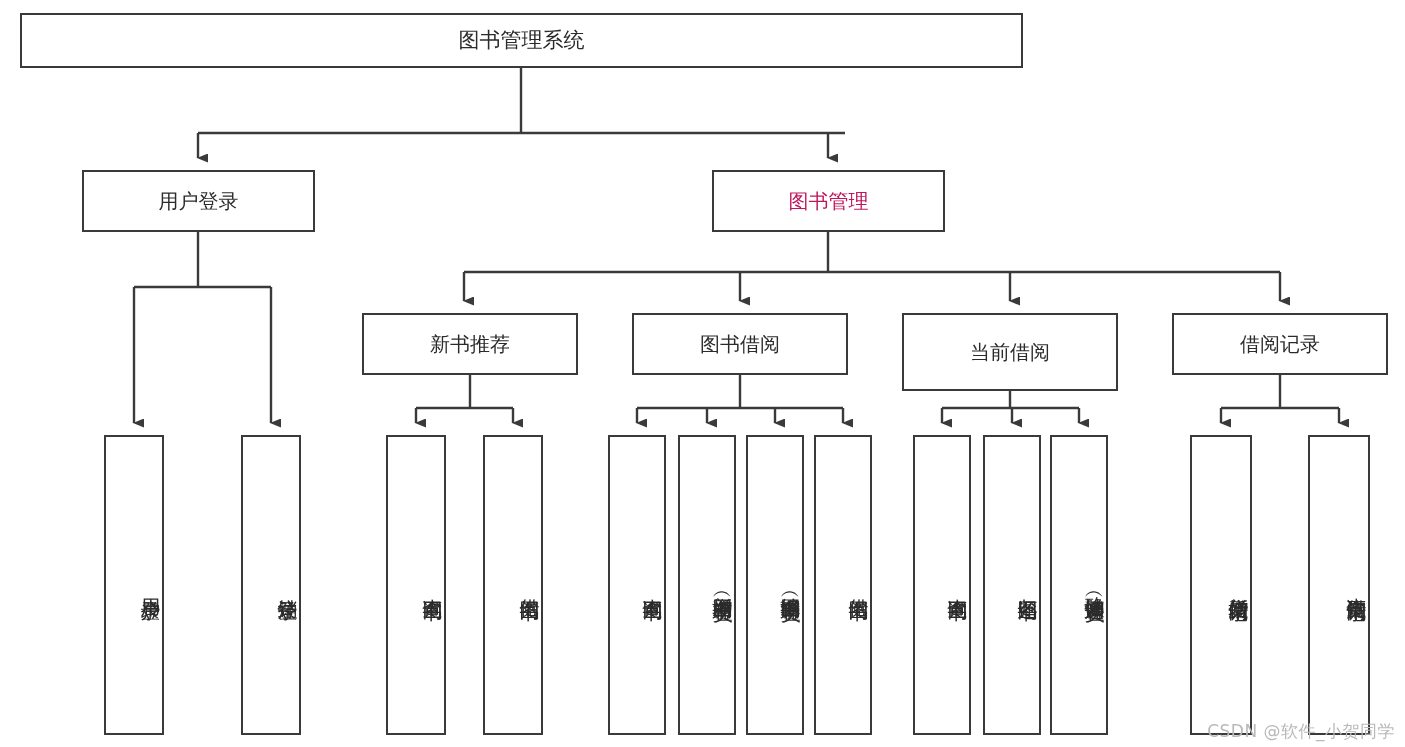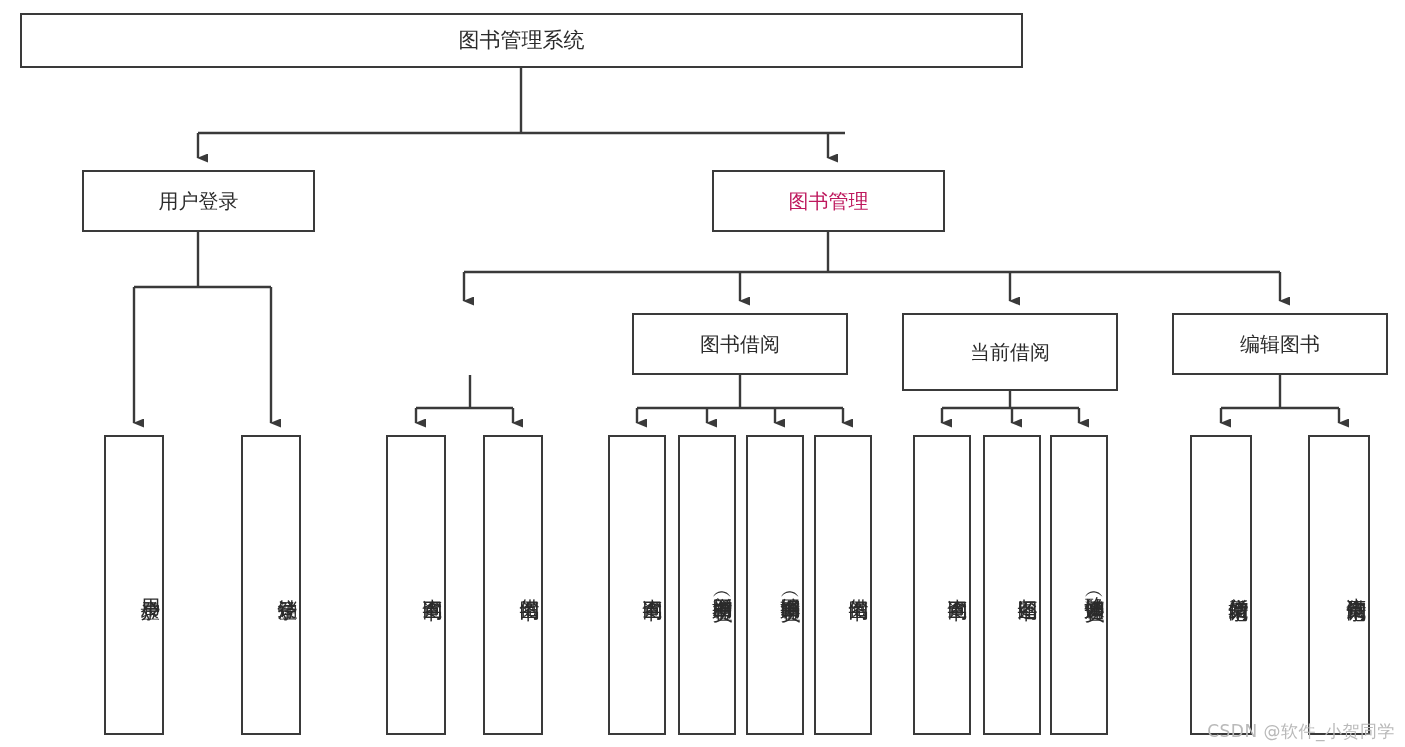--- a/index.html
+++ b/index.html
@@ -124,28 +124,31 @@
     <span>图书管理系统</span>
   </div>
 
   <div class="node lvl-2" id="node-l2-0" style="left: 82px; top: 170px; width: 233px; height: 62px; border-color: rgb(58, 58, 58); background: rgb(255, 255, 255); color: rgb(43, 43, 43);">
     <span>用户登录</span>
   </div>
   <div class="node lvl-2" id="node-l2-1" style="left: 712px; top: 170px; width: 233px; height: 62px; border-color: rgb(58, 58, 58); background: rgb(255, 255, 255); color: #be185d;">
     <span>图书管理</span>
   </div>
 
+  <div class="node lvl-3" id="node-l3-0" style="left: 362px; top: 313px; width: 216px; height: 62px; border-color: rgb(58, 58, 58); background: rgb(255, 255, 255); color: rgb(43, 43, 43);">
+    <span>新书推荐</span>
+  </div>
   <div class="node lvl-3" id="node-l3-1" style="left: 632px; top: 313px; width: 216px; height: 62px; border-color: rgb(58, 58, 58); background: rgb(255, 255, 255); color: rgb(43, 43, 43);">
     <span>图书借阅</span>
   </div>
   <div class="node lvl-3" id="node-l3-2" style="left: 902px; top: 313px; width: 216px; height: 78px; border-color: rgb(58, 58, 58); background: rgb(255, 255, 255); color: rgb(43, 43, 43);">
     <span>当前借阅</span>
   </div>
   <div class="node lvl-3" id="node-l3-3" style="left: 1172px; top: 313px; width: 216px; height: 62px; border-color: rgb(58, 58, 58); background: rgb(255, 255, 255); color: rgb(43, 43, 43);">
-    <span>编辑图书</span>
+    <span>借阅记录</span>
   </div>
 
   <div class="node leaf" id="leaf-0" style="left: 104px; top: 435px; width: 60px; height: 300px; border-color: rgb(58, 58, 58); background: rgb(255, 255, 255); color: rgb(43, 43, 43);">
     <span class="vtext">用户登录</span>
   </div>
   <div class="node leaf" id="leaf-1" style="left: 241px; top: 435px; width: 60px; height: 300px; border-color: rgb(58, 58, 58); background: rgb(255, 255, 255); color: rgb(43, 43, 43);">
     <span class="vtext">注销登录</span>
   </div>
   <div class="node leaf" id="leaf-2" style="left: 386px; top: 435px; width: 60px; height: 300px; border-color: rgb(58, 58, 58); background: rgb(255, 255, 255); color: rgb(43, 43, 43);">
     <span class="vtext">查询图书</span>

